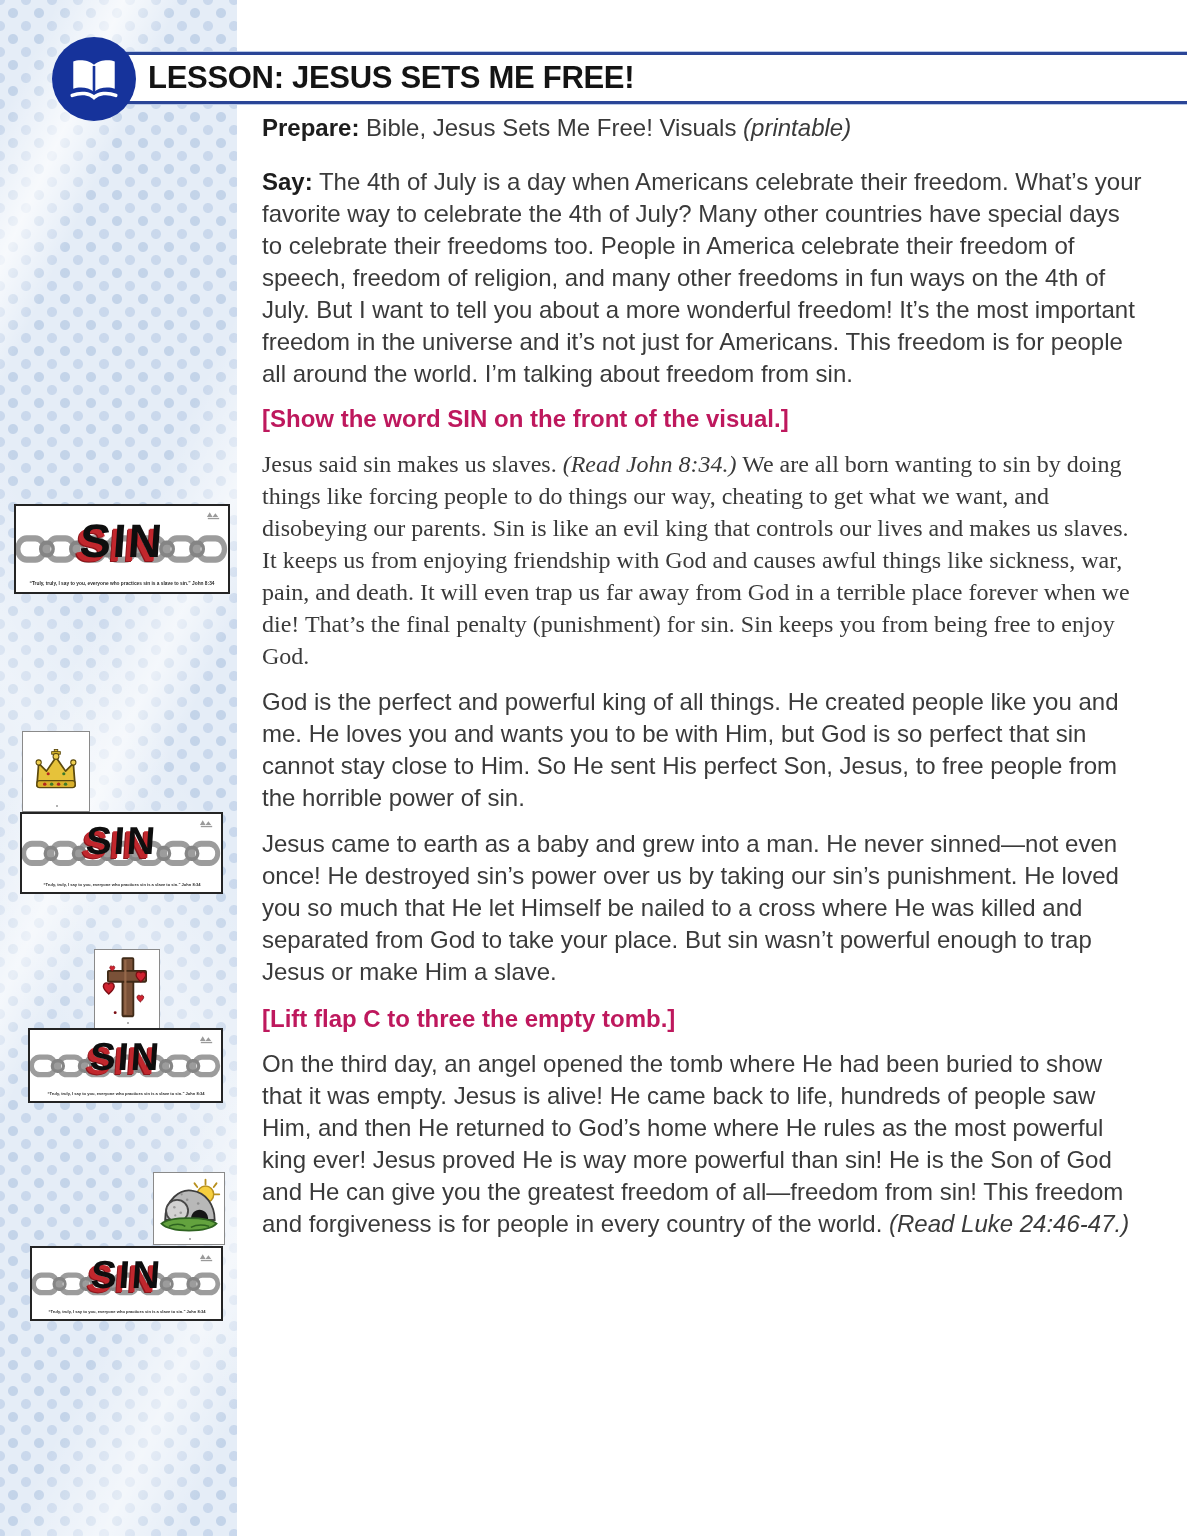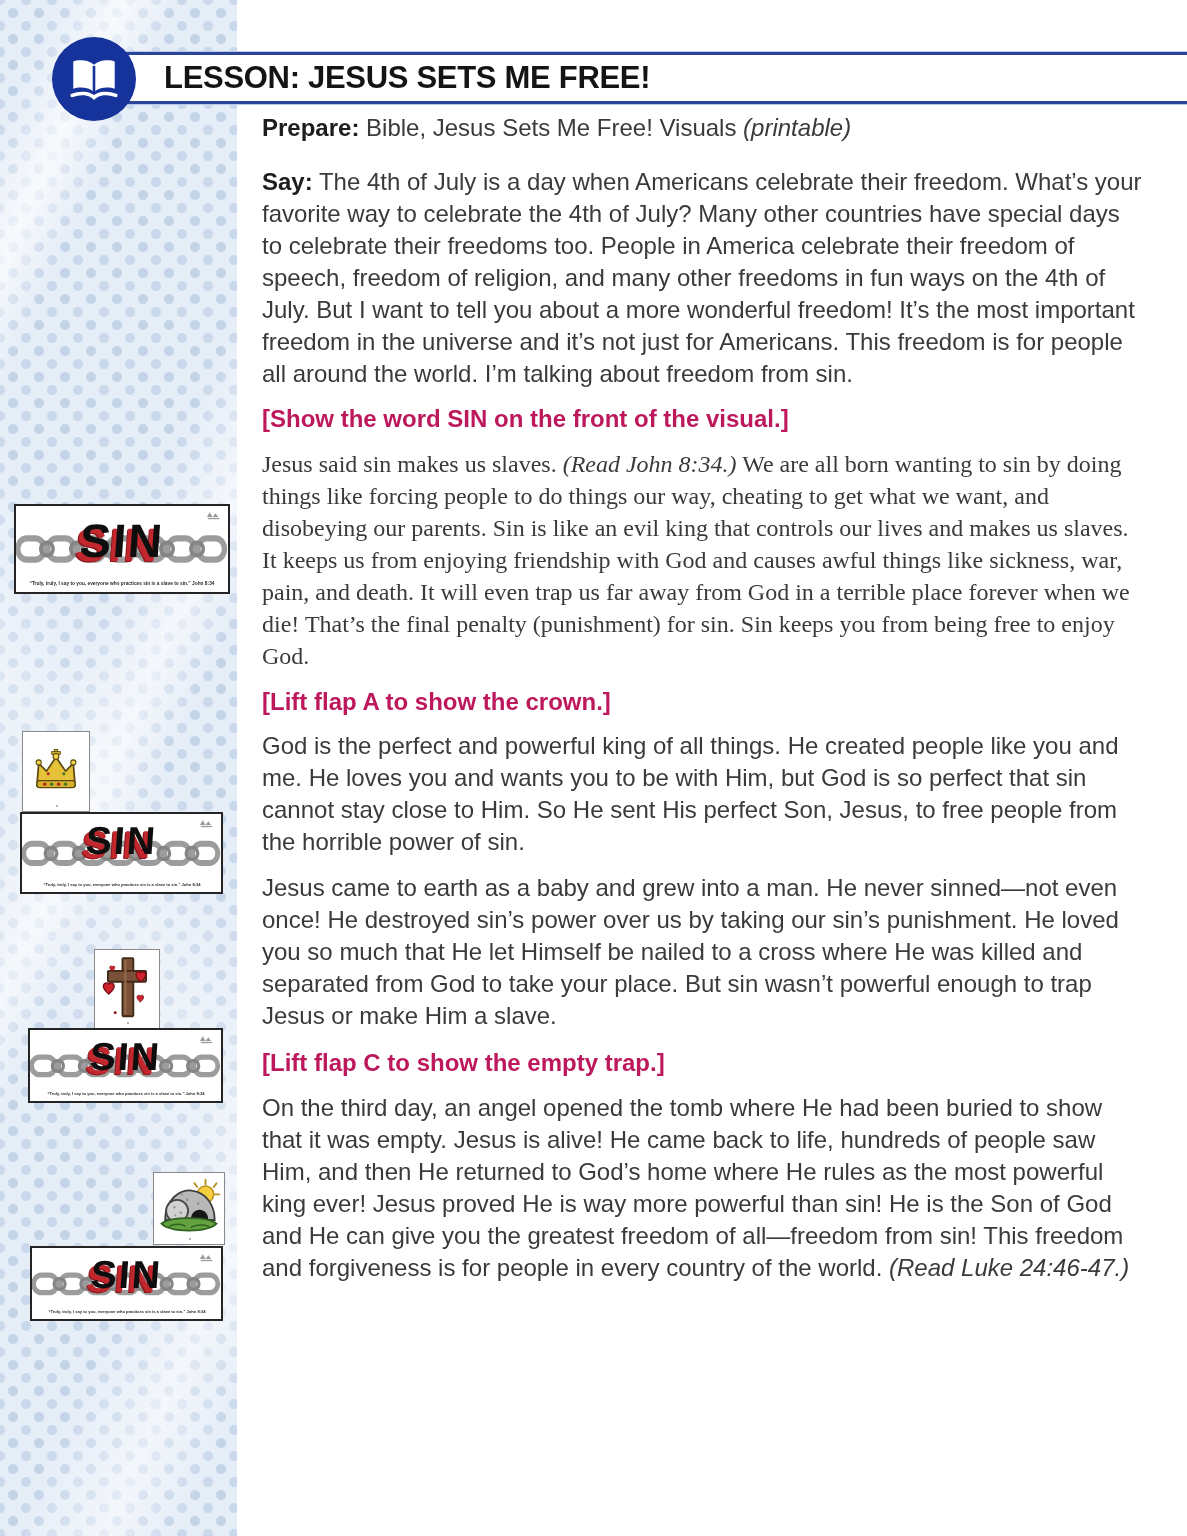--- a/index.html
+++ b/index.html
@@ -15,21 +15,21 @@
     background-size:26px 26px,26px 26px;
     background-position:0 0,13px 13px;}
   .bg-strip::after{content:"";position:absolute;inset:0;
     background:
       linear-gradient(115deg, rgba(255,255,255,0) 6%, rgba(255,255,255,.7) 13%, rgba(255,255,255,0) 19%,
         rgba(255,255,255,0) 40%, rgba(255,255,255,.6) 49%, rgba(255,255,255,0) 55%,
         rgba(255,255,255,0) 76%, rgba(255,255,255,.55) 86%, rgba(255,255,255,0) 94%),
       linear-gradient(62deg, rgba(255,255,255,0) 28%, rgba(255,255,255,.35) 44%, rgba(255,255,255,0) 56%);}
 
   
-  .banner{position:absolute;left:112px;right:0;top:52px;height:46px;background:#ffffff;
+  .banner{position:absolute;left:96px;right:0;top:52px;height:46px;background:#ffffff;
     border-top:3px solid #2a4597;border-bottom:3px solid #2a4597;
     box-shadow:0 1px 0 #b9c9e8, 0 -1px 0 #b9c9e8;
     display:flex;align-items:center;padding-left:52px;box-sizing:content-box;}
   .title{font-size:31px;font-weight:800;color:#141414;letter-spacing:-.3px;white-space:nowrap;}
   .badge{position:absolute;left:52px;top:37px;width:84px;height:84px;border-radius:50%;
     background:#16339b;display:flex;align-items:center;justify-content:center;z-index:3;}
 
   
   .content{position:absolute;left:262px;top:112px;width:884px;font-size:24px;line-height:32px;color:#3a3a3a;}
   .content p{margin:0;}
@@ -85,26 +85,25 @@
   <div class="content">
     <p class="p-prepare"><span class="lbl">Prepare:</span><span> Bible, Jesus Sets Me Free! Visuals </span><em>(printable)</em></p>
 
 
     <p class="p-say"><span class="lbl">Say:</span><span> The 4th of July is a day when Americans celebrate their freedom. What’s your favorite way to celebrate the 4th of July? Many other countries have special days to celebrate their freedoms too. People in America celebrate their freedom of speech, freedom of religion, and many other freedoms in fun ways on the 4th of July. But I want to tell you about a more wonderful freedom! It’s the most important freedom in the universe and it’s not just for Americans. This freedom is for people all around the world. I’m talking about freedom from sin.</span></p>
 
     <p class="heading h-show">[Show the word SIN on the front of the visual.]</p>
 
     <p class="p-slaves"><span>Jesus said sin makes us slaves. </span><em>(Read John 8:34.)</em><span> We are all born wanting to sin by doing things like forcing people to do things our way, cheating to get what we want, and disobeying our parents. Sin is like an evil king that controls our lives and makes us slaves. It keeps us from enjoying friendship with God and causes awful things like sickness, war, pain, and death. It will even trap us far away from God in a terrible place forever when we die! That’s the final penalty (punishment) for sin. Sin keeps you from being free to enjoy God.</span></p>
 
-    <p class="heading h-a">[Lift flap A to show the crown.]</p>
     <p class="p-a">God is the perfect and powerful king of all things. He created people like you and me. He loves you and wants you to be with Him, but God is so perfect that sin cannot stay close to Him. So He sent His perfect Son, Jesus, to free people from the horrible power of sin.</p>
 
     <p class="p-b">Jesus came to earth as a baby and grew into a man. He never sinned—not even once! He destroyed sin’s power over us by taking our sin’s punishment. He loved you so much that He let Himself be nailed to a cross where He was killed and separated from God to take your place. But sin wasn’t powerful enough to trap Jesus or make Him a slave.</p>
 
-    <p class="heading h-c">[Lift flap C to show the empty trap.]</p>
+    <p class="heading h-c">[Lift flap C to three the empty tomb.]</p>
     <p><span>On the third day, an angel opened the tomb where He had been buried to show that it was empty. Jesus is alive! He came back to life, hundreds of people saw Him, and then He returned to God’s home where He rules as the most powerful king ever! Jesus proved He is way more powerful than sin! He is the Son of God and He can give you the greatest freedom of all—freedom from sin! This freedom and forgiveness is for people in every country of the world. </span><em>(Read Luke 24:46-47.)</em></p>
   </div>
 
   <div class="sin-card sin-lg" style="left:14px;top:504px;width:216px;height:90px;">
     <svg class="sin-chain" viewBox="0 0 240 34" preserveAspectRatio="none">
       <g fill="none" stroke="#9c9c9c" stroke-width="6">
         <rect x="2" y="7" width="30" height="20" rx="10"></rect>
           <rect x="36" y="7" width="30" height="20" rx="10"></rect>
         <rect x="70" y="7" width="30" height="20" rx="10"></rect>
           <rect x="104" y="7" width="30" height="20" rx="10"></rect>

